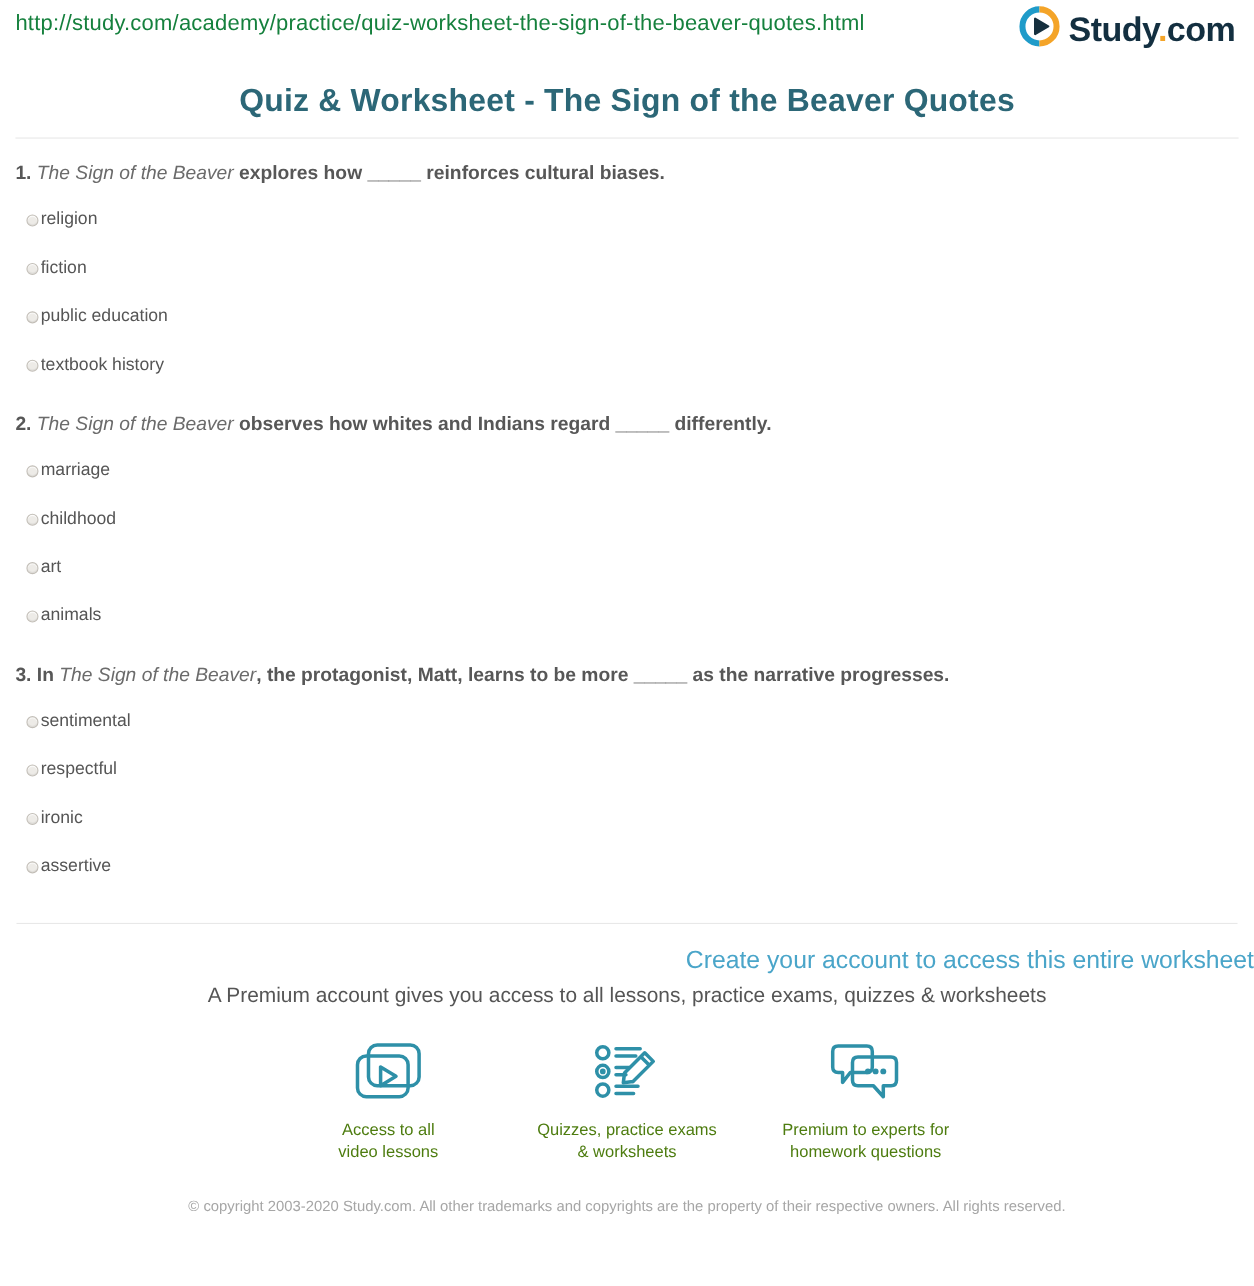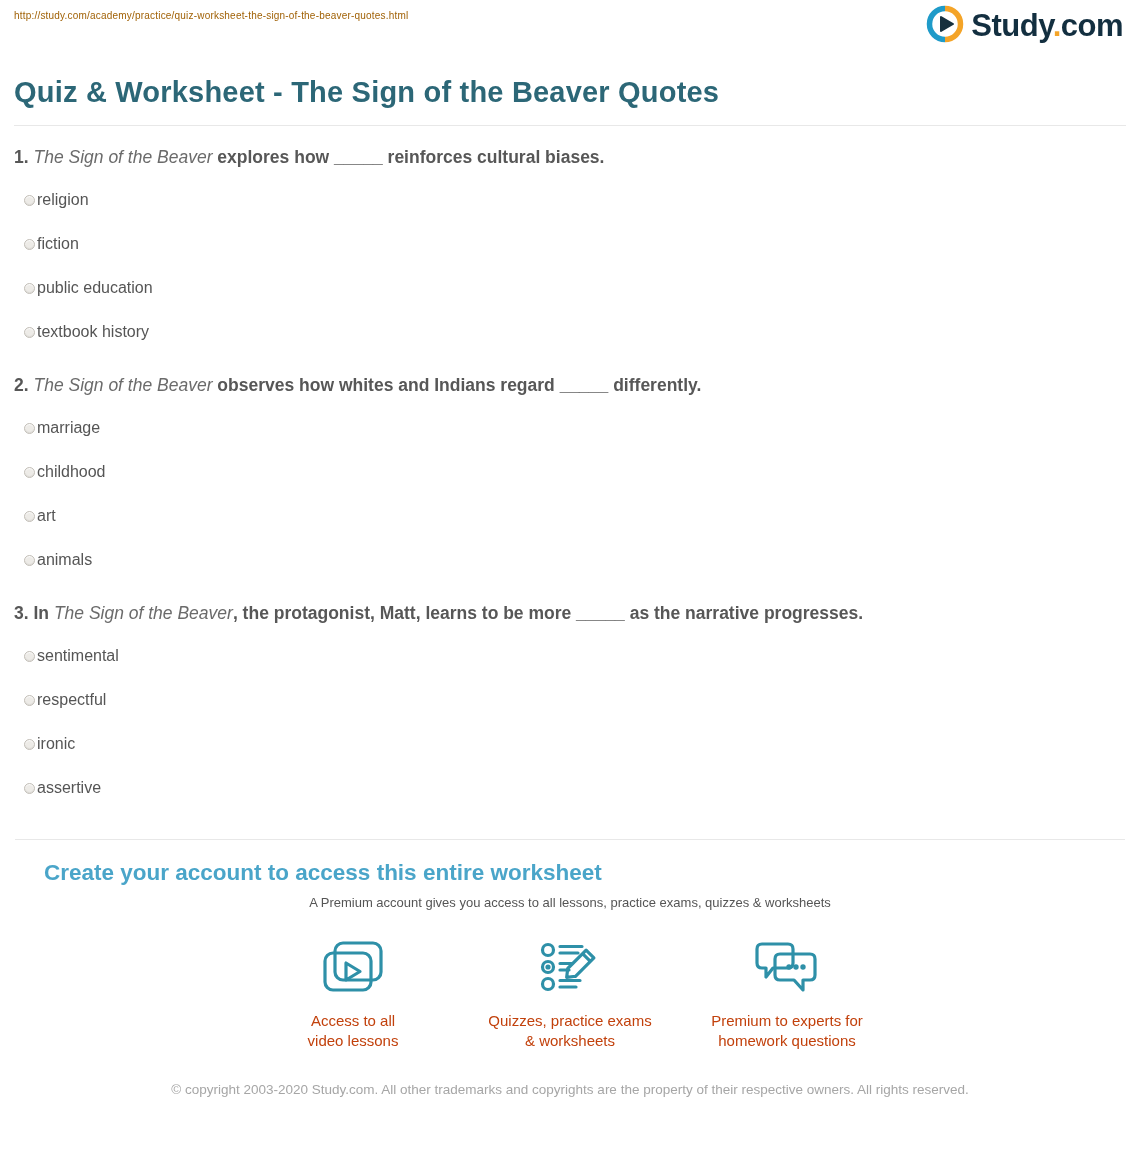--- a/index.html
+++ b/index.html
@@ -1,46 +1,46 @@
 <!DOCTYPE html>
 <html><head>
 <meta charset="utf-8">
 <style>
   * { margin:0; padding:0; box-sizing:border-box; }
   html,body { background:#ffffff; font-family:"Liberation Sans","DejaVu Sans",sans-serif; }
   body { width:1140px; min-height:1169px; margin:0 auto; position:relative; }
 
   
   .header { position:relative; height:50px; }
-  .url { position:absolute; left:14px; top:10px; font-size:10px; color:#a16207; letter-spacing:.2px; }
+  .url { position:absolute; left:14px; top:10px; font-size:20px; color:#15803d; letter-spacing:.2px; }
   .logo { position:absolute; right:17px; top:5px; display:flex; align-items:center; gap:7px; cursor:pointer; }
   .logo-text { font-size:31px; font-weight:700; color:#132f40; letter-spacing:-.5px; }
   .logo-text .dot { color:#f4a428; }
 
   
-  .page-title { margin:26px 14px 0 14px; font-size:29px; font-weight:700; color:#2c6777; letter-spacing:.2px; }
+  .page-title { margin:26px 14px 0 14px; font-size:29px; font-weight:700; color:#2c6777; letter-spacing:.2px;text-align:center; }
   .divider { border:none; border-top:1px solid #e8e8e8; margin:16px 14px 0 14px; }
 
   
   .question { margin:20px 14px 0 14px; font-size:17.5px; font-weight:700; color:#575757; line-height:22px; }
   .question .book-title { font-style:italic; font-weight:400; color:#6b6b6b; }
   .options { margin-top:10px; }
   .option-row { display:flex; align-items:center; height:44px; padding-left:24px; cursor:pointer; }
   .radio { width:11px; height:11px; flex:0 0 11px; border-radius:50%; background:#edebe7;
            border:1px solid #c3bfb8; box-shadow:inset 0 1px 1px rgba(255,255,255,.9), inset 0 -1px 1px rgba(0,0,0,.07); }
   .option-label { margin-left:2px; font-size:16px; color:#555; }
 
   
   .footer-divider { border:none; border-top:1px solid #e8e8e8; margin:29px 15px 0 15px; }
-  .signup-heading { margin-top:20px; text-align:left; font-size:22.5px; font-weight:700; color:#4aa5c9;padding-left:44px; }
-  .signup-sub { margin-top:9px; text-align:center; font-size:13px; color:#555; }
+  .signup-heading { margin-top:20px; text-align:right; font-size:22.5px; font-weight:400; color:#4aa5c9;padding-left:44px; }
+  .signup-sub { margin-top:9px; text-align:center; font-size:19px; color:#555; }
   .features { display:flex; justify-content:center; margin-top:30px; }
   .feature { width:217px; text-align:center; }
   .feature svg { display:block; margin:0 auto; }
-  .feature-label { margin-top:13px; font-size:15px; color:#c2410c; line-height:20px; }
+  .feature-label { margin-top:13px; font-size:15px; color:#4d7c0f; line-height:20px; }
   .copyright { margin:30px auto 0 auto; width:800px; text-align:center; font-size:13.5px; color:#a6a6a6; line-height:17px; padding-bottom:20px; }
 
   .icon-teal { stroke:#2e90a8; fill:none; stroke-width:3.2; stroke-linecap:round; stroke-linejoin:round; }
   .icon-teal-fill { fill:#2e90a8; stroke:none; }
 </style>
 </head>
 <body>
 
 <div class="header">
   <div class="url">http://study.com/academy/practice/quiz-worksheet-the-sign-of-the-beaver-quotes.html</div>

